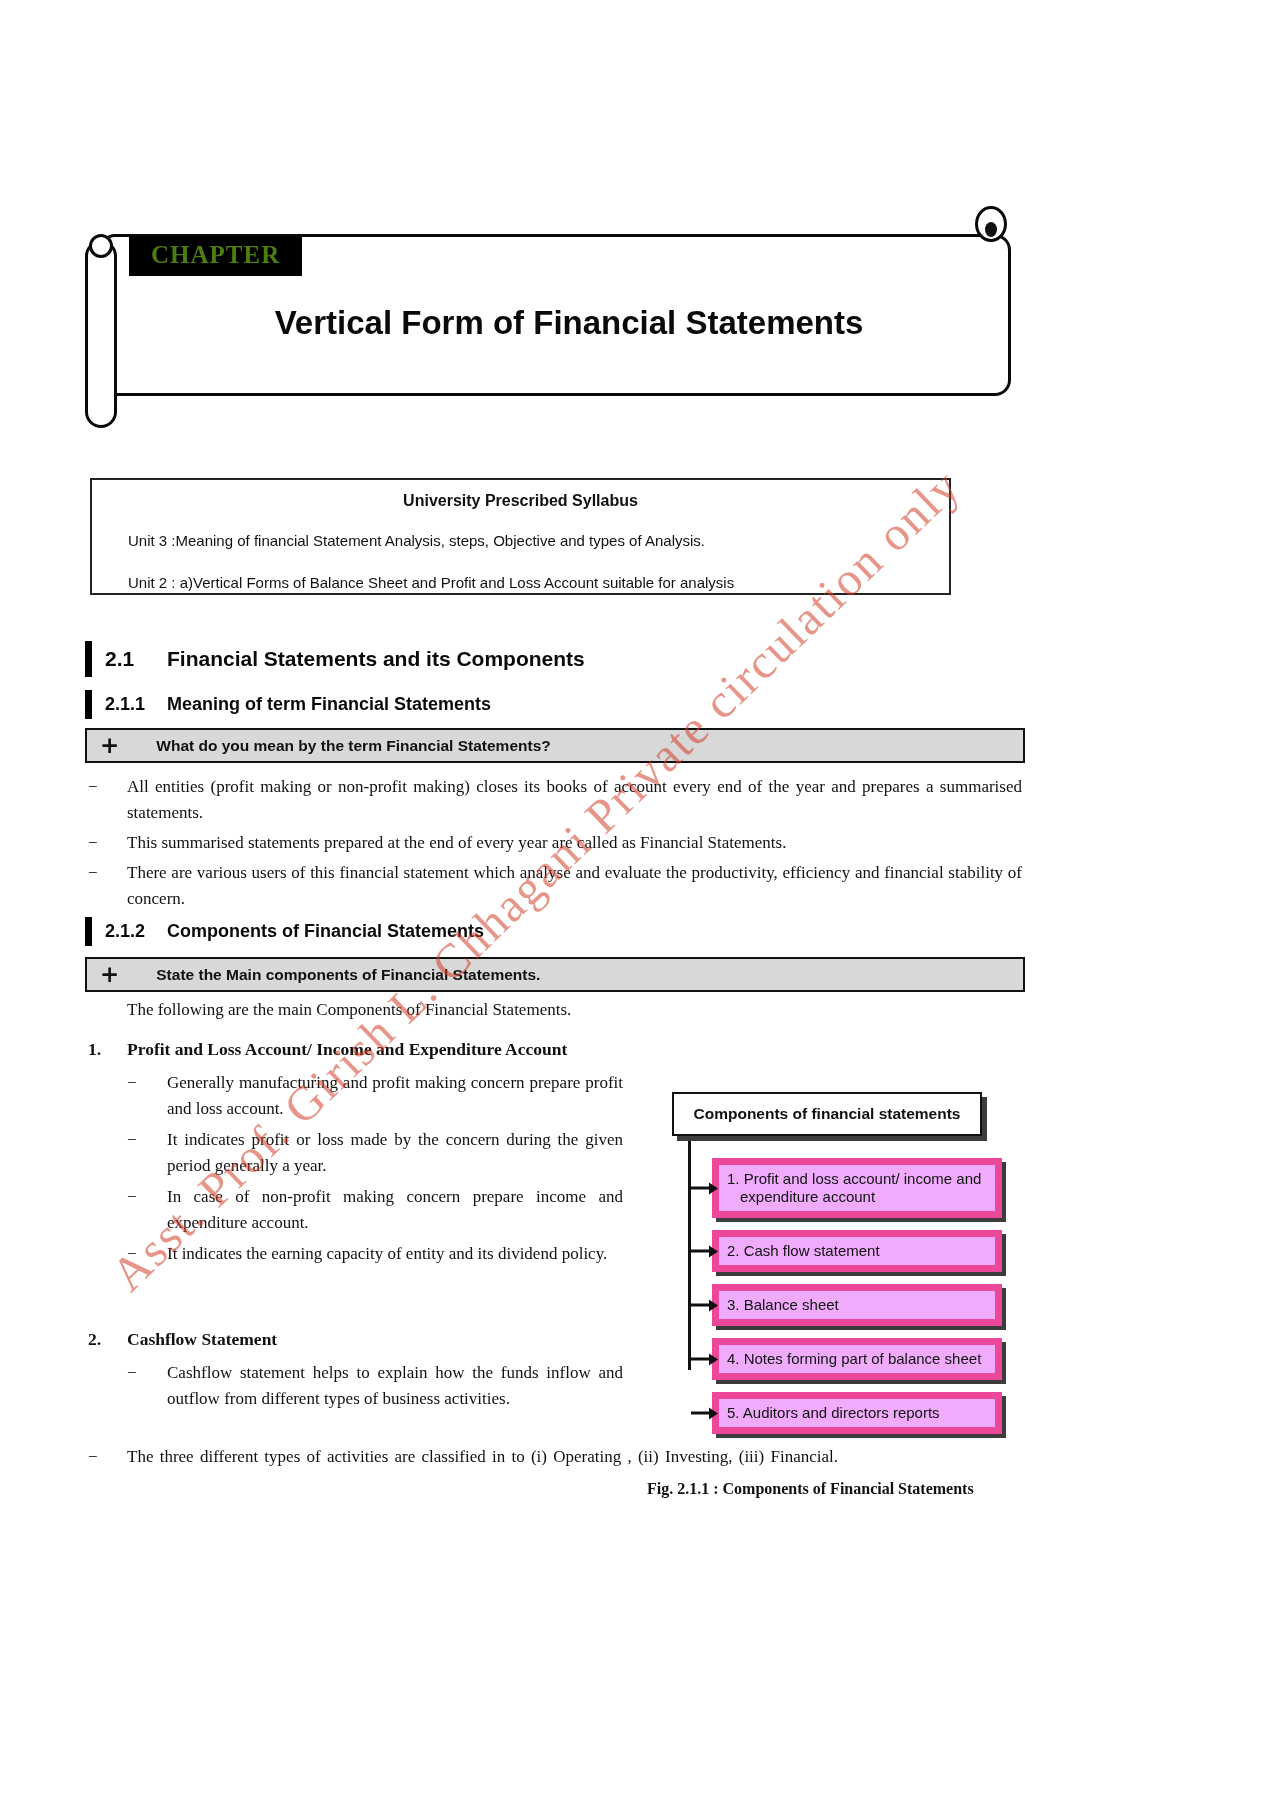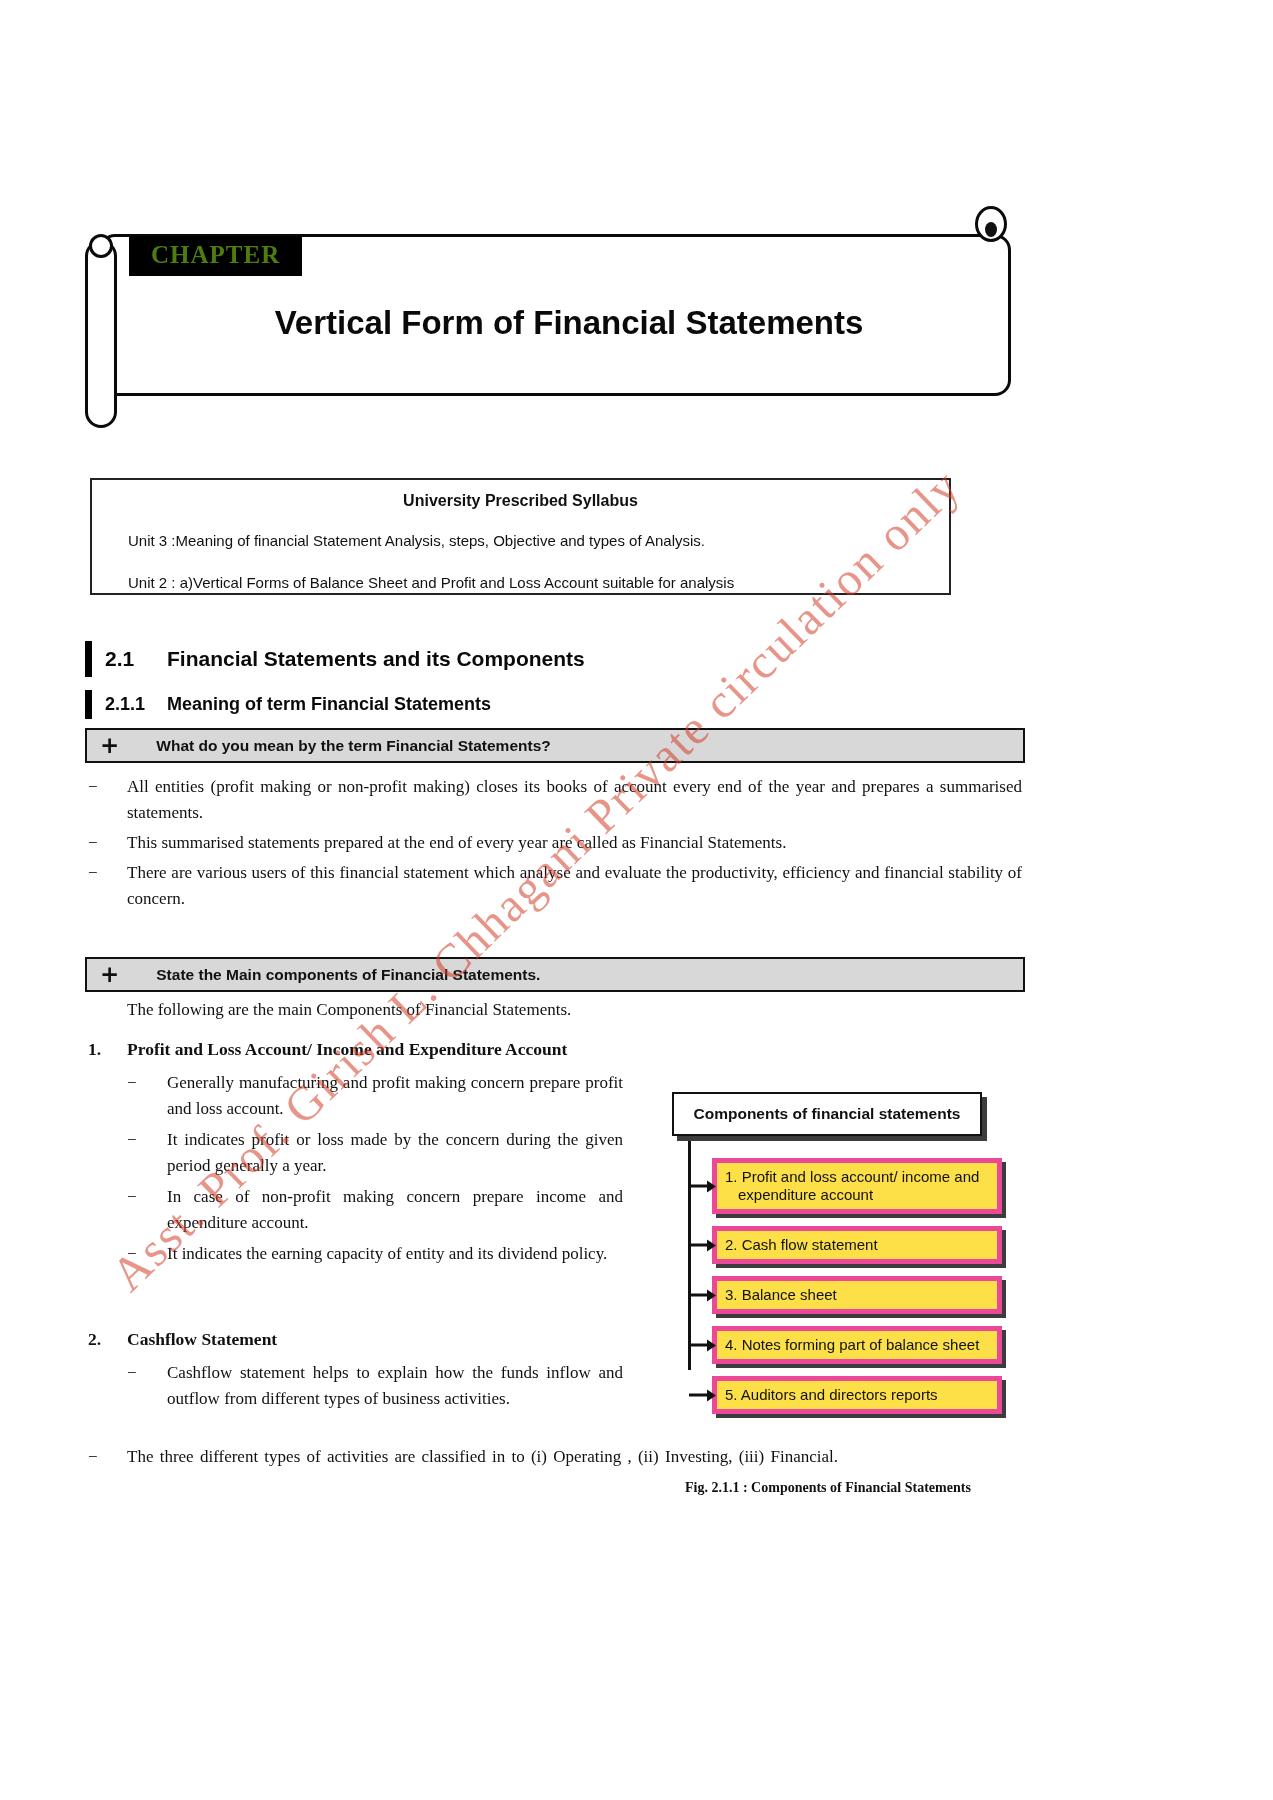--- a/index.html
+++ b/index.html
@@ -101,33 +101,33 @@
   .figure { position:absolute; left:672px; top:1092px; width:350px;
             font-family:"Liberation Sans", sans-serif; }
   .fig-header {
     position:relative; width:310px; border:2px solid #111; background:#fff;
     box-shadow:5px 5px 0 #3c3c3c; text-align:center; font-weight:bold;
     font-size:15.5px; padding:11px 6px; z-index:2;
   }
   .fig-spine { position:absolute; left:16px; top:44px; width:3px; height:234px; background:#111; }
   .fig-row {
     position:relative; margin:12px 0 0 40px; width:290px;
-    border:5px solid #ec4899; background:#fde047; box-shadow:4px 4px 0 #3c3c3c;
+    border:7px solid #ec4899; background:#f0abfc; box-shadow:4px 4px 0 #3c3c3c;
     padding:5px 8px; font-size:15px; line-height:18px; z-index:2;
   }
   .fig-row.first { margin-top:22px; }
   .fig-text { display:block; padding-left:13px; text-indent:-13px; }
   .fig-arrow { position:absolute; left:-28px; top:50%; width:18px; height:3px;
                background:#111; transform:translateY(-50%); }
   .fig-arrow::after {
     content:""; position:absolute; right:-9px; top:50%; transform:translateY(-50%);
     border-left:9px solid #111; border-top:6px solid transparent; border-bottom:6px solid transparent;
   }
-  .fig-caption { position:absolute; left:647px; top:1480px; font-weight:bold; font-size:14px;
-                 font-family:"Liberation Serif", serif;margin-left:38px; }
+  .fig-caption { position:absolute; left:647px; top:1480px; font-weight:bold; font-size:16px;
+                 font-family:"Liberation Serif", serif; }
 
   .final-bullet { left:88px; top:1444px; width:899px; }
   .final-bullet .bullet { word-spacing:2px; }
 </style>
 </head>
 <body>
 
 <div class="page">
 
   <div class="banner">
@@ -170,20 +170,25 @@
     <div class="bullet">
       <span class="dash">−</span>
       <span>This summarised statements prepared at the end of every year are called as Financial Statements.</span>
     </div>
     <div class="bullet">
       <span class="dash">−</span>
       <span>There are various users of this financial statement which analyse and evaluate the productivity, efficiency and financial stability of concern.</span>
     </div>
   </div>
 
+  <div class="sec sec-sub" style="top:917px;">
+    <span class="secbar short"></span>
+    <span class="secnum">2.1.2</span>
+    <span class="sectitle">Components of Financial Statements</span>
+  </div>
 
   <div class="qbar" style="top:957px;">
     <span class="qplus">+</span>
     <span class="qtext">State the Main components of Financial Statements.</span>
   </div>
 
   <div class="intro">The following are the main Components of Financial Statements.</div>
 
   <div class="numitem" style="top:1036px;">
     <div class="numhead">

